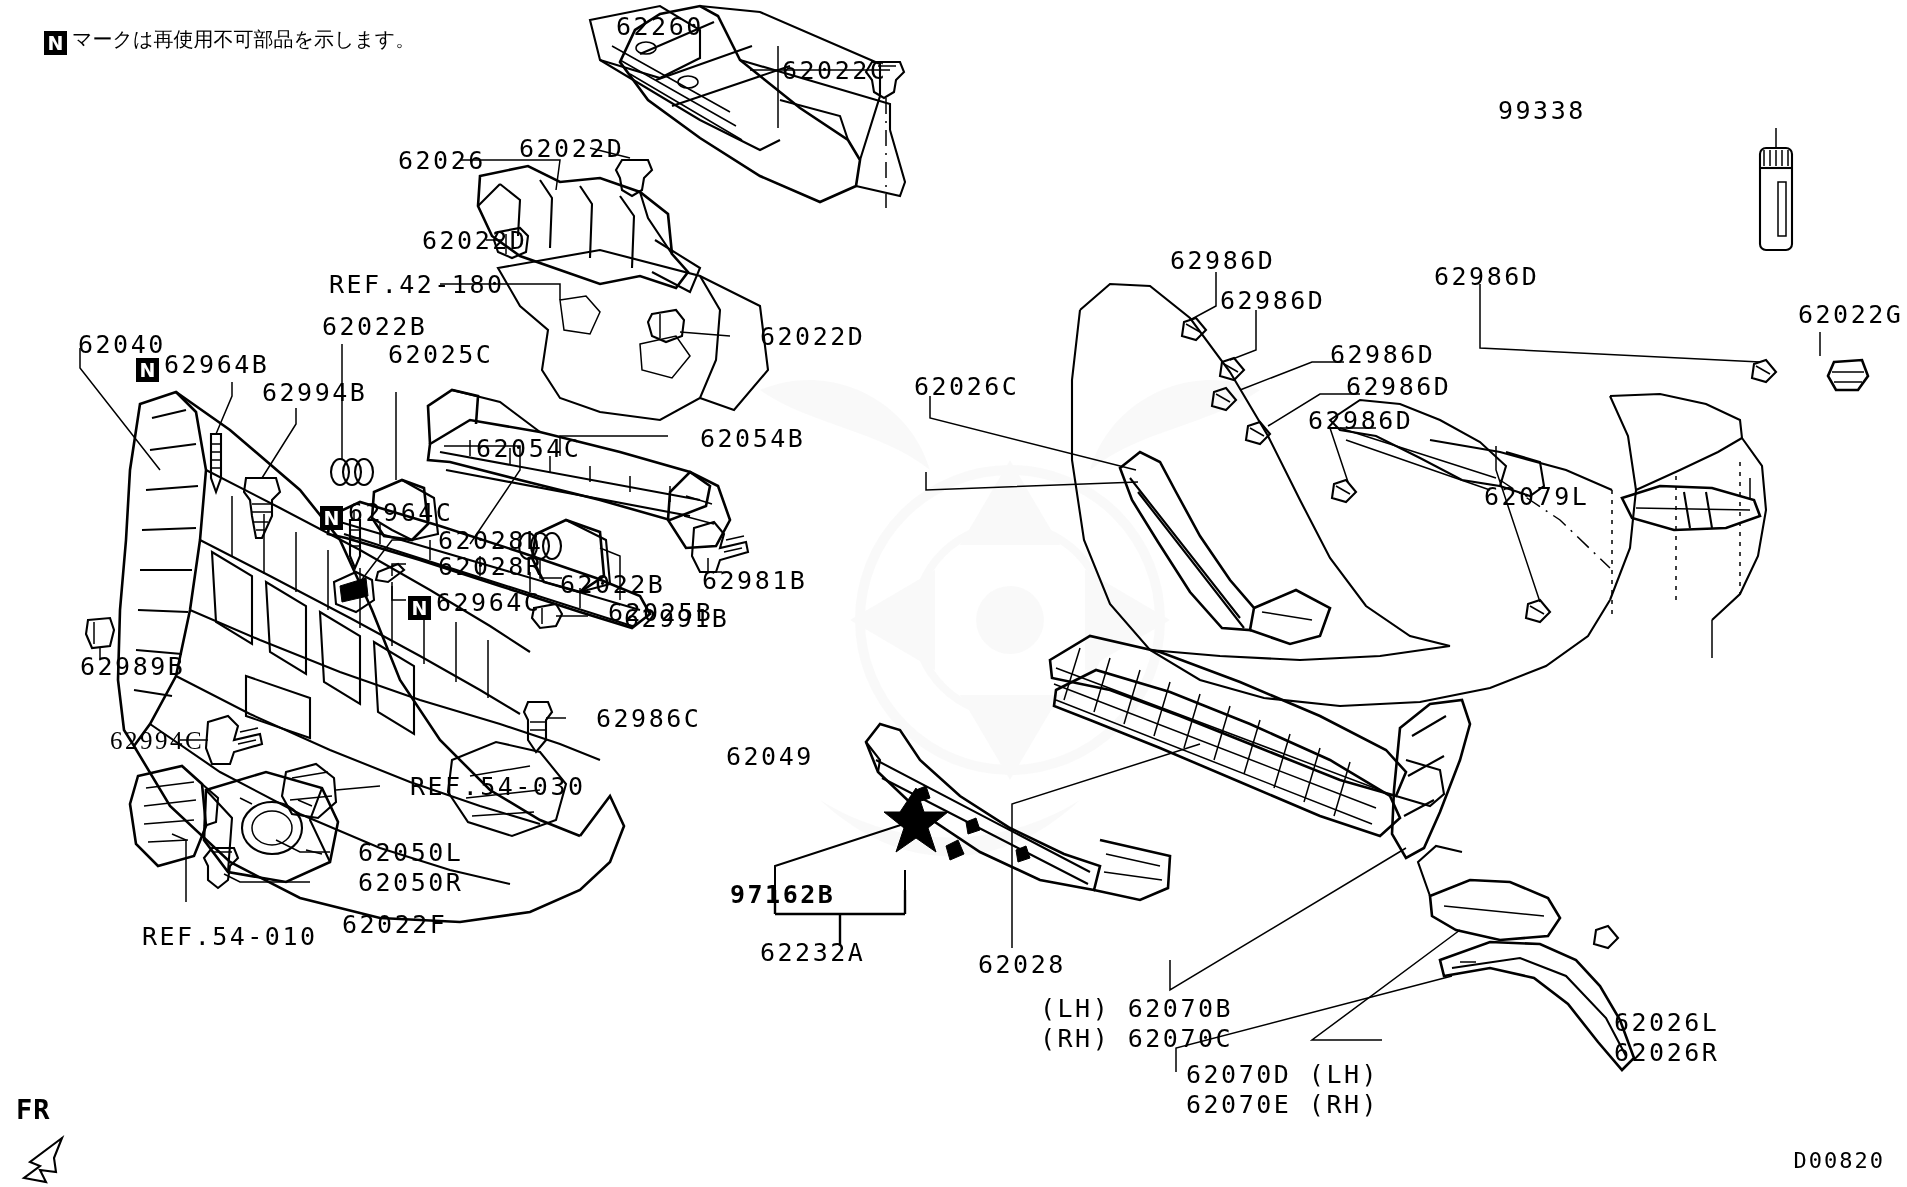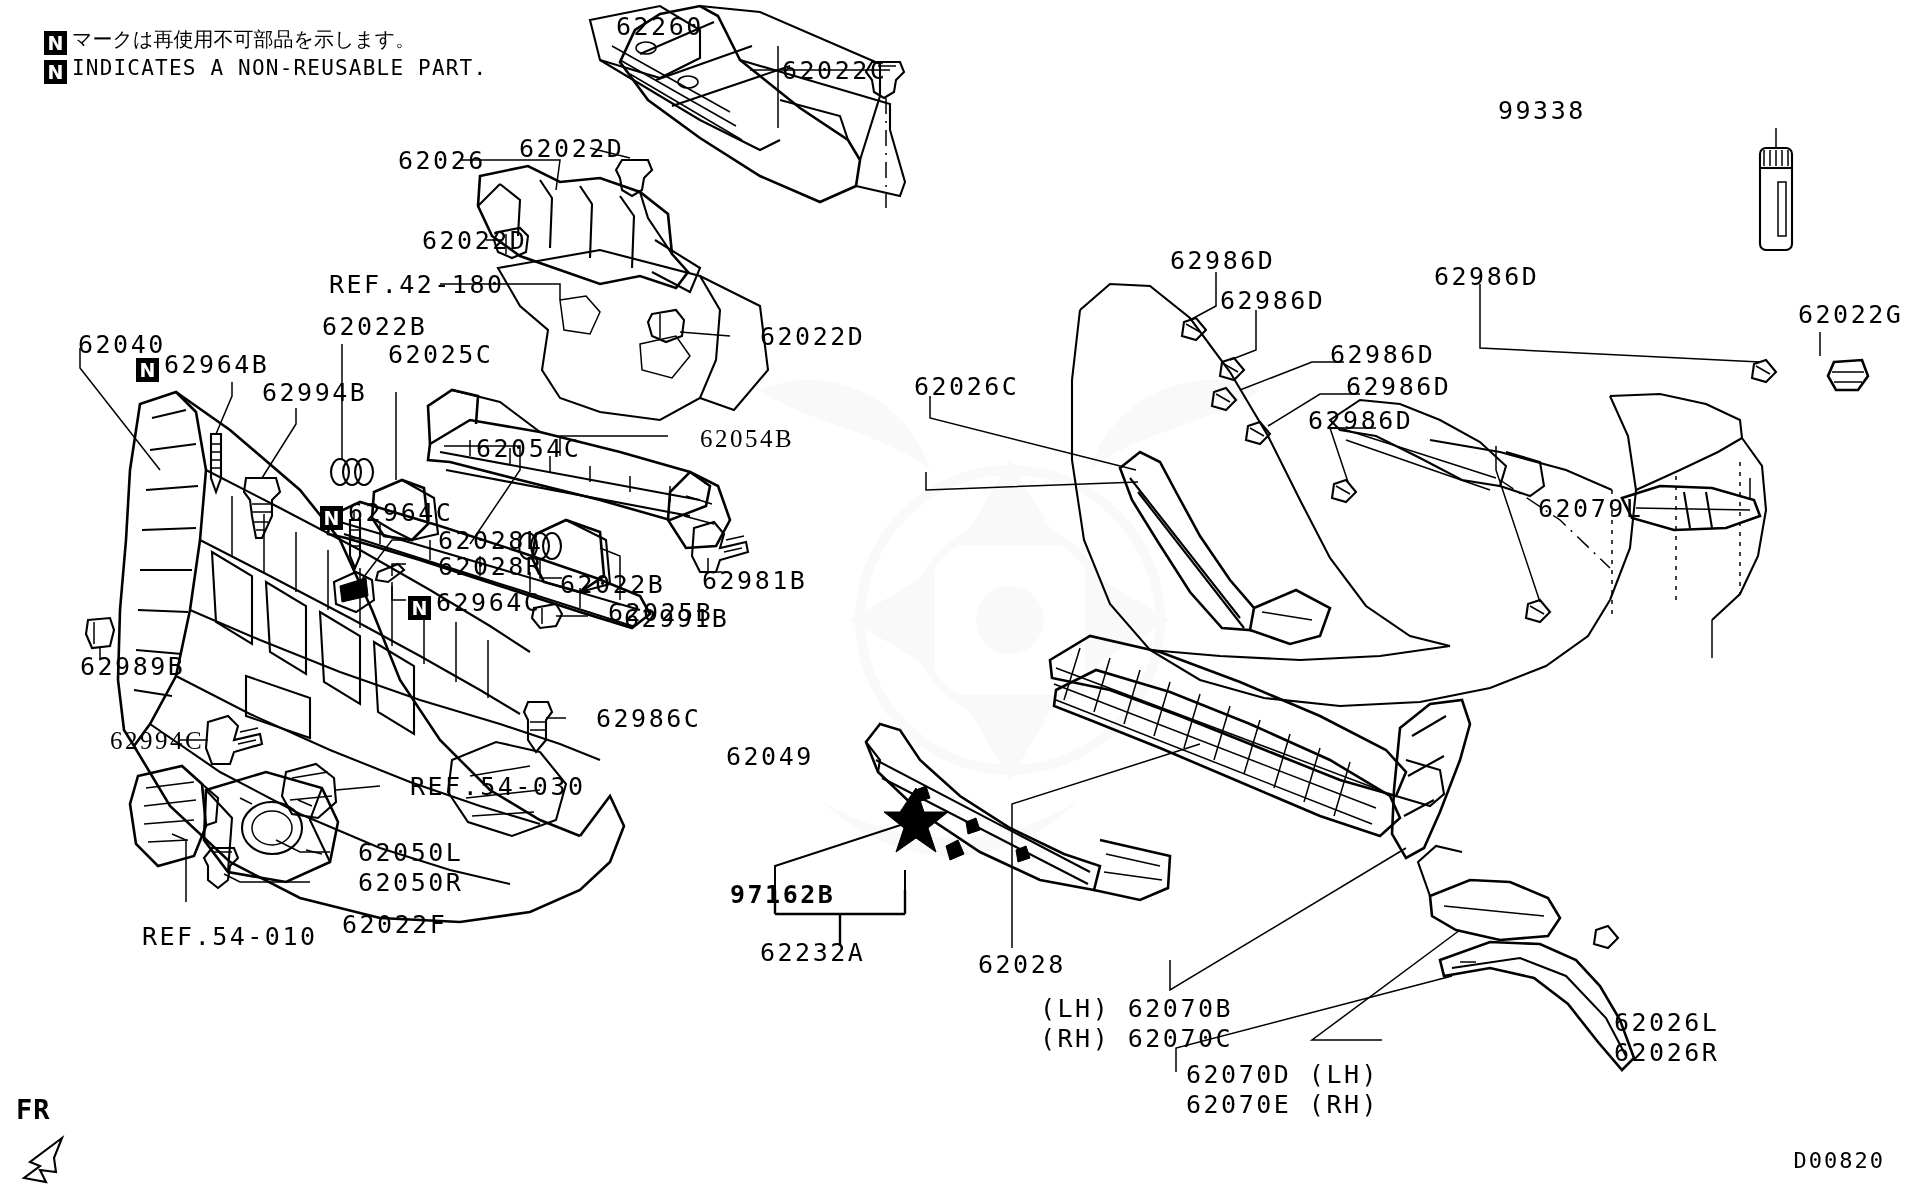--- a/index.html
+++ b/index.html
@@ -525,41 +525,38 @@
       <path d="M1750 478 L1750 500"></path>
 
       <path d="M1712 620 L1712 658"></path>
     </g>
 
   </svg>
 
   <div class="note jp" style="left:44px;top:26px;">
     <span class="nbadge">N</span><span>マークは再使用不可部品を示します。</span>
   </div>
-  <div class="note" style="left:44px;top:56px;">
-    <span class="nbadge">N</span><span>INDICATES A NON-REUSABLE PART.</span>
-  </div>
 
   <div class="lbl" style="left:592px;top:12px;">62260</div>
   <div class="lbl" style="left:758px;top:56px;">62022C</div>
   <div class="lbl" style="left:1430px;top:96px;margin-left:44px;">99338</div>
 
   <div class="lbl" style="left:374px;top:146px;">62026</div>
   <div class="lbl" style="left:495px;top:134px;">62022D</div>
   <div class="lbl" style="left:398px;top:226px;">62022D</div>
   <div class="lbl" style="left:736px;top:322px;">62022D</div>
   <div class="lbl" style="left:305px;top:270px;">REF.42-180</div>
 
   <div class="lbl" style="left:54px;top:330px;">62040</div>
   <div class="nlbl" style="left:136px;top:350px;"><span class="nbadge">N</span><span>62964B</span></div>
   <div class="lbl" style="left:238px;top:378px;">62994B</div>
   <div class="lbl" style="left:298px;top:312px;">62022B</div>
   <div class="lbl" style="left:364px;top:340px;">62025C</div>
 
-  <div class="lbl" style="left:676px;top:424px;font-family:Liberation Serif, serif;">62054B</div>
+  <div class="lbl" style="left:676px;top:424px;">62054B</div>
   <div class="lbl" style="left:452px;top:434px;">62054C</div>
 
   <div class="nlbl" style="left:320px;top:498px;"><span class="nbadge">N</span><span>62964C</span></div>
   <div class="lbl" style="left:414px;top:526px;">62028L</div>
   <div class="lbl" style="left:414px;top:552px;">62028R</div>
   <div class="nlbl" style="left:408px;top:588px;"><span class="nbadge">N</span><span>62964C</span></div>
 
   <div class="lbl" style="left:536px;top:570px;">62022B</div>
   <div class="lbl" style="left:584px;top:598px;">62025B</div>
   <div class="lbl" style="left:678px;top:566px;">62981B</div>
@@ -591,18 +588,18 @@
   <div class="lbl" style="left:1590px;top:1038px;">62026R</div>
 
   <div class="lbl" style="left:1146px;top:246px;">62986D</div>
   <div class="lbl" style="left:1196px;top:286px;">62986D</div>
   <div class="lbl" style="left:1306px;top:340px;">62986D</div>
   <div class="lbl" style="left:1322px;top:372px;">62986D</div>
   <div class="lbl" style="left:1284px;top:406px;">62986D</div>
   <div class="lbl" style="left:1410px;top:262px;">62986D</div>
 
   <div class="lbl" style="left:1774px;top:300px;">62022G</div>
-  <div class="lbl" style="left:1514px;top:482px;margin-top:12px;">62079L</div>
+  <div class="lbl" style="left:1460px;top:482px;">62079L</div>
 
   <div id="fr">FR</div>
   <div id="drawno">D00820</div>
 
 </div>
 
 </body></html>

